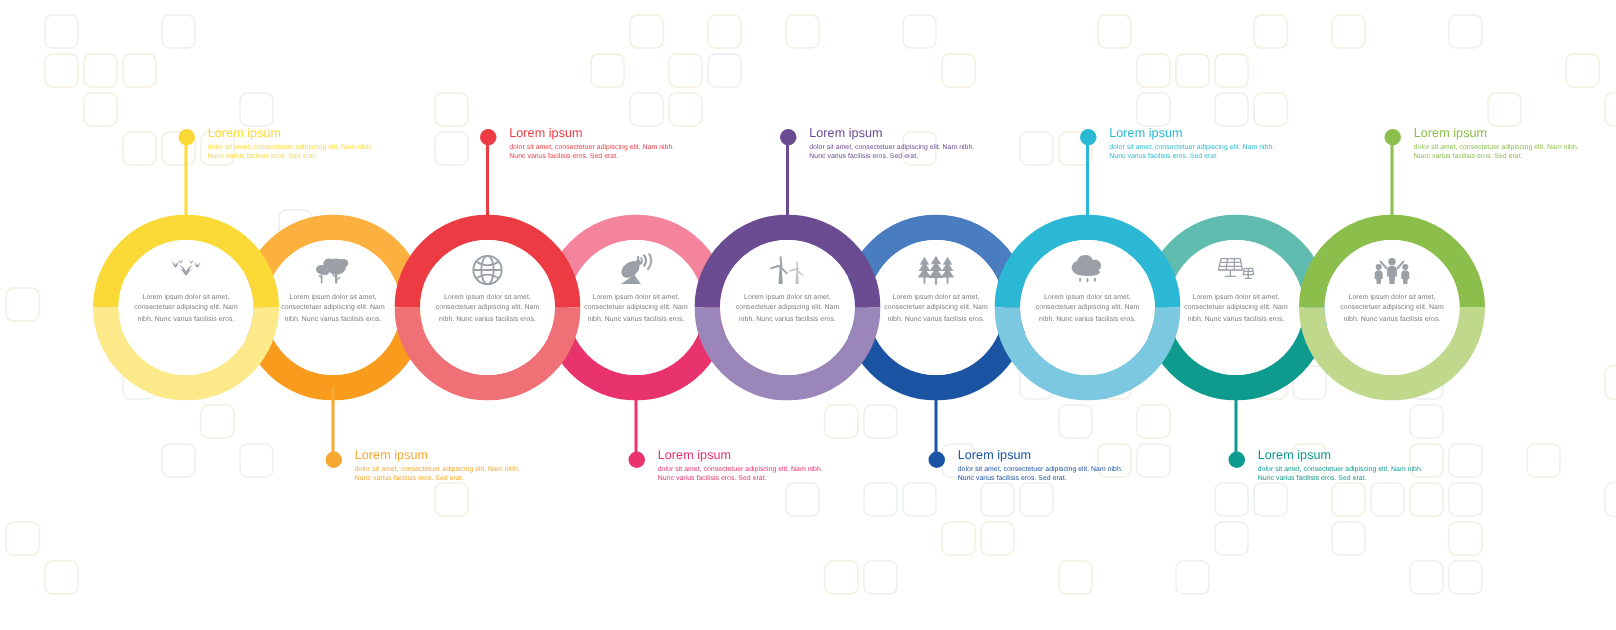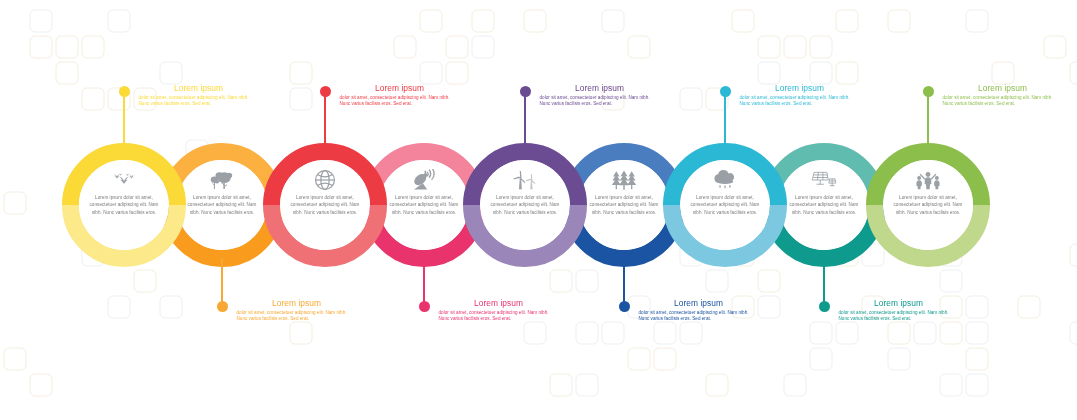--- a/index.html
+++ b/index.html
@@ -111,21 +111,20 @@
     left: 20px;
     width: 120px;
   }
 
   .callout-title {
     font-size: 8.4px;
     line-height: 1.15;
     font-weight: 400;
     letter-spacing: 0.005em;
     white-space: nowrap;
-    text-align: center;
   }
 
   .callout-body {
     font-size: 4.6px;
     line-height: 1.42;
     margin-top: 1px;
     letter-spacing: 0.005em;
   }
 
   

